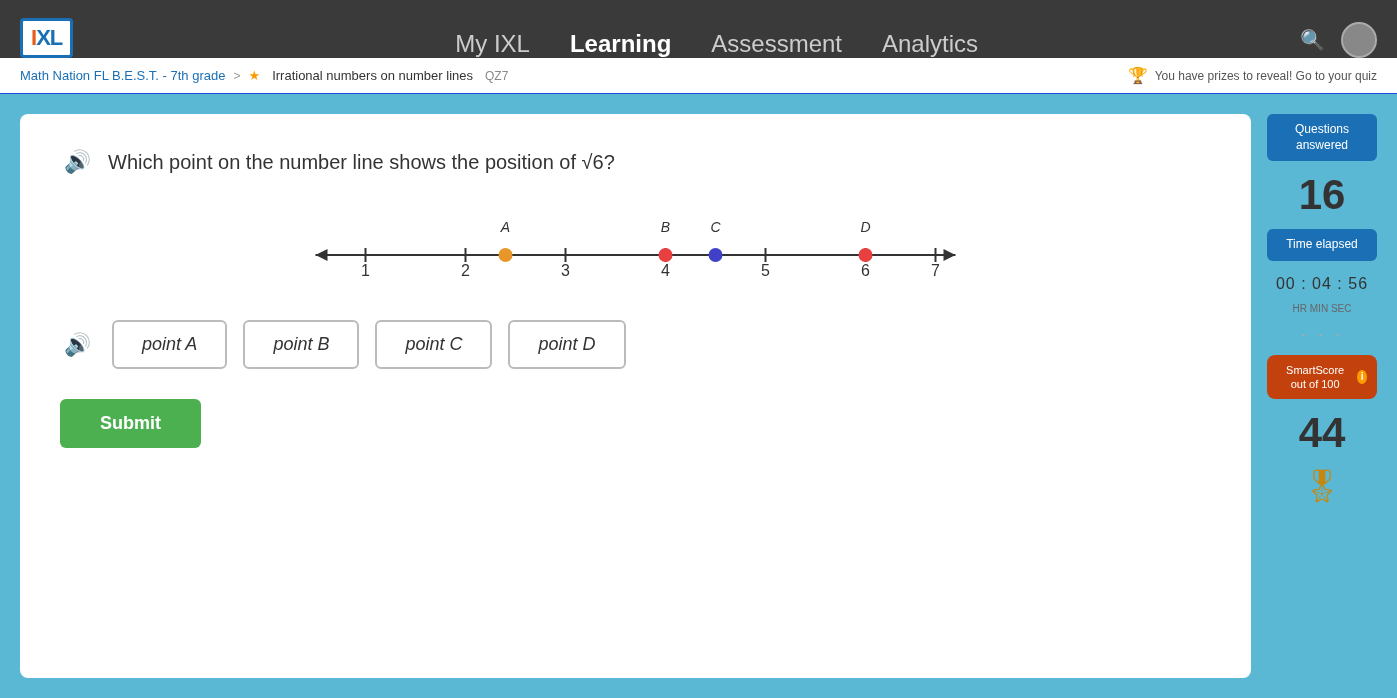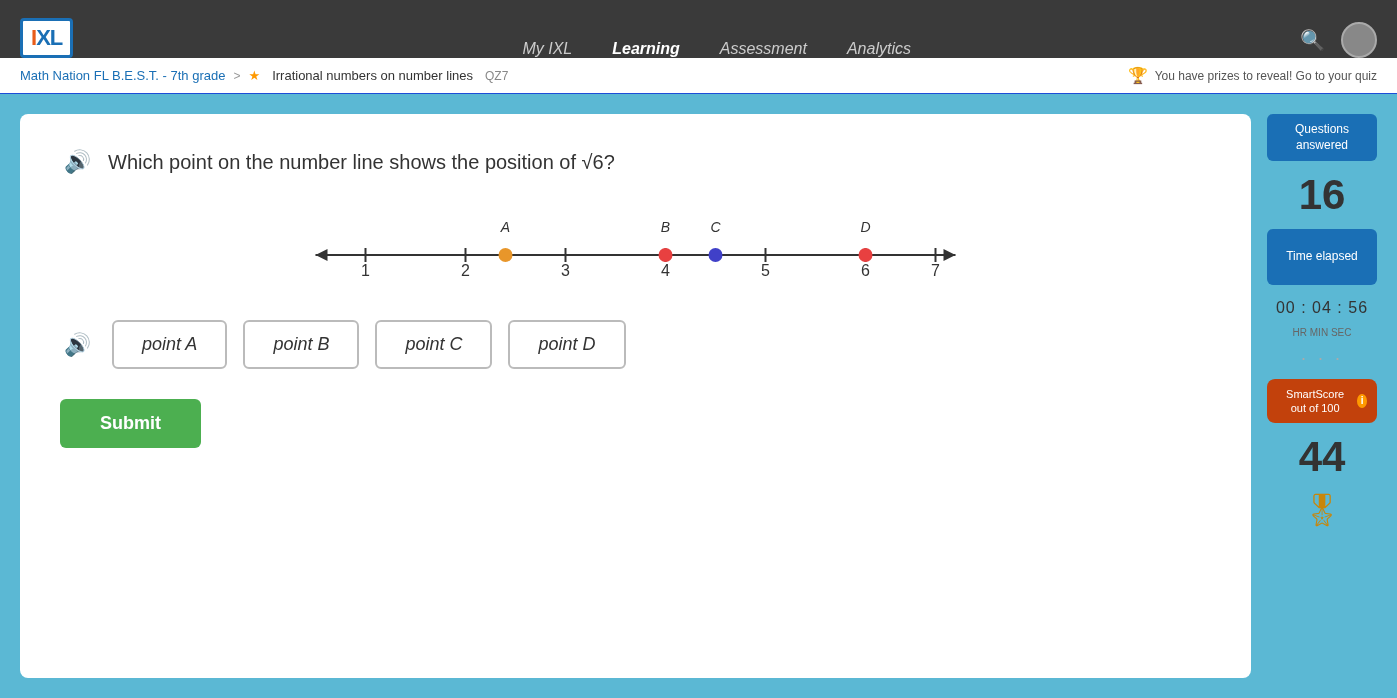--- a/index.html
+++ b/index.html
@@ -33,24 +33,23 @@
     .logo-box span { color: #e85c1a; }
     .nav-links {
       display: flex;
       gap: 40px;
       margin-left: 60px;
       flex: 1;
       justify-content: center;
     }
     .nav-link {
       color: #ccc;
-      font-size: 16px;
+      font-size: 24px;
       text-decoration: none;
       cursor: pointer;
-      font-style: italic;
     }
     .nav-link.active { color: white; font-weight: bold; }
     .nav-icons {
       display: flex;
       align-items: center;
       gap: 16px;
     }
     .search-icon-btn {
       color: white;
       font-size: 20px;
@@ -207,21 +206,21 @@
       font-size: 42px;
       font-weight: bold;
       color: #333;
       text-align: center;
       width: 100%;
     }
     .time-elapsed-badge {
       background: #1a6fb5;
       color: white;
       border-radius: 6px;
-      padding: 20px 10px;
+      padding: 8px 10px;
       text-align: center;
       font-size: 12px;
       width: 100%;
       line-height: 1.3;
     }
     .timer-display {
       font-size: 16px;
       color: #333;
       text-align: center;
       width: 100%;

